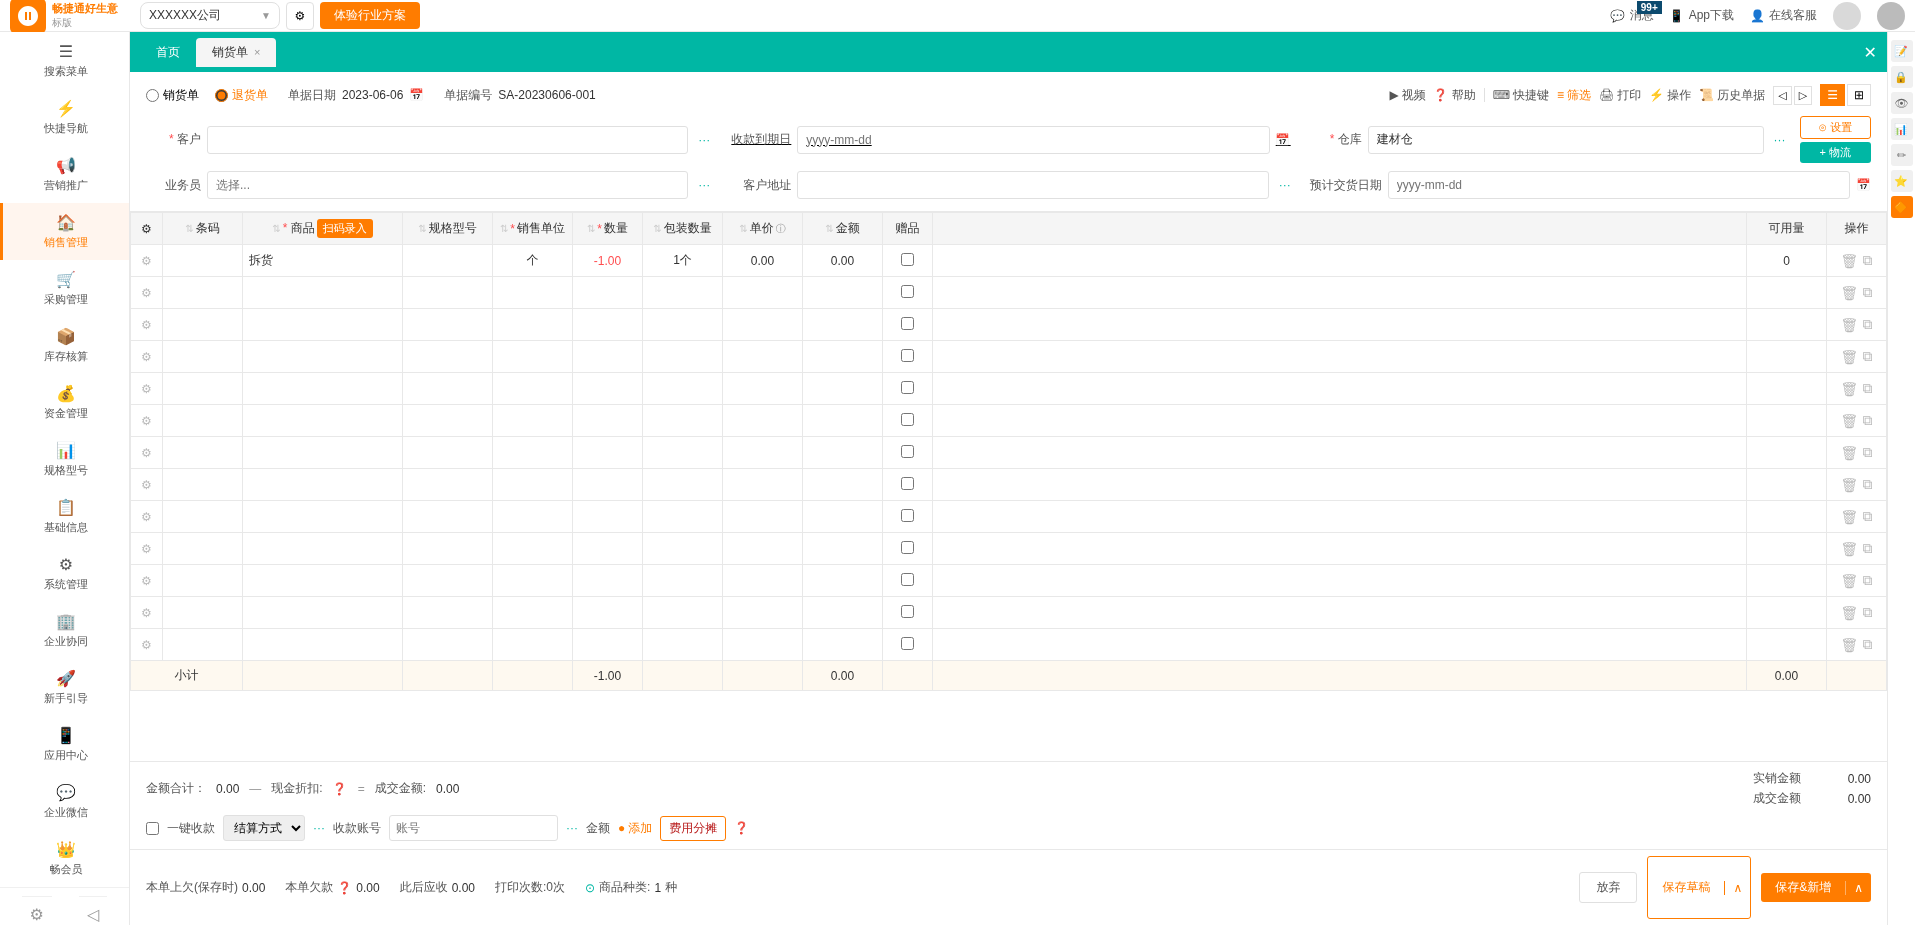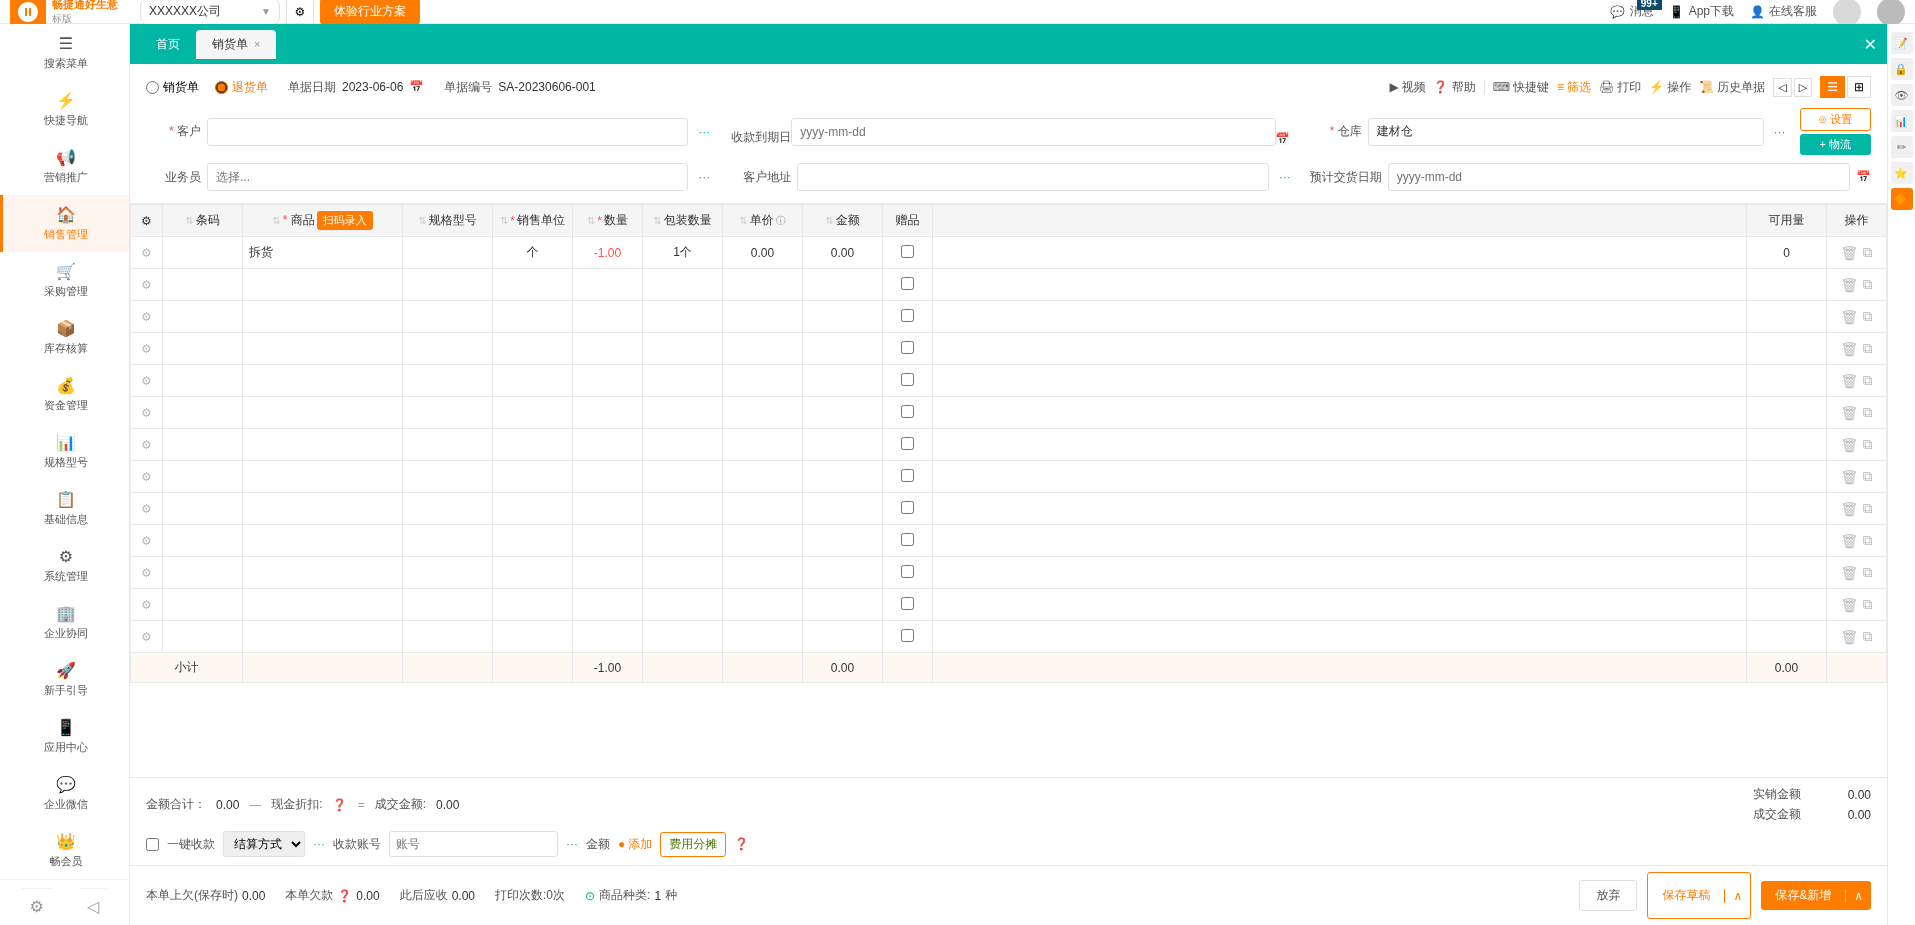--- a/index.html
+++ b/index.html
@@ -1,19 +1,19 @@
 <!DOCTYPE html>
 <html><head>
   <meta charset="utf-8">
   <style>
     * { box-sizing: border-box; margin: 0; padding: 0; font-family: 'Microsoft YaHei', Arial, sans-serif; font-size: 12px; }
     body { background: #f5f5f5; overflow: hidden; width: 1915px; height: 925px; display: flex; flex-direction: column; }
 
     
-    .top-bar { height: 24px; background: #fff; display: flex; align-items: center; padding: 0 10px; border-bottom: 1px solid #e8e8e8; flex-shrink: 0; }
+    .top-bar { height: 32px; background: #fff; display: flex; align-items: center; padding: 0 10px; border-bottom: 1px solid #e8e8e8; flex-shrink: 0; }
     .logo-area { display: flex; align-items: center; gap: 6px; width: 130px; }
     .logo-icon { width: 36px; height: 36px; background: #ff7c00; border-radius: 6px; display: flex; align-items: center; justify-content: center; }
     .logo-icon svg { width: 24px; height: 24px; fill: white; }
     .company-select { display: flex; align-items: center; gap: 4px; border: 1px solid #e0e0e0; border-radius: 8px; padding: 4px 8px; min-width: 140px; cursor: pointer; background: #fff; }
     .company-name { flex: 1; font-size: 12px; color: #333; }
     .dropdown-arrow { color: #999; font-size: 10px; }
     .settings-btn { width: 28px; height: 28px; border: 1px solid #e0e0e0; border-radius: 4px; display: flex; align-items: center; justify-content: center; cursor: pointer; margin: 0 6px; }
     .trial-btn { background: #ff7c00; color: white; border: none; border-radius: 4px; padding: 5px 14px; font-size: 12px; cursor: pointer; margin-right: 10px; }
     .top-right { margin-left: auto; display: flex; align-items: center; gap: 16px; }
     .top-icon-item { display: flex; align-items: center; gap: 4px; cursor: pointer; color: #555; font-size: 12px; position: relative; }
@@ -96,32 +96,32 @@
     .calc-label { color: #555; }
     .calc-value { color: #333; font-weight: 500; }
     .minus-icon { color: #999; }
     .eq-icon { color: #999; }
     .payment-row { display: flex; align-items: center; gap: 8px; }
     .payment-check { cursor: pointer; }
     .payment-label { color: #555; }
     .payment-select { border: 1px solid #e0e0e0; border-radius: 3px; padding: 3px 6px; height: 26px; }
     .payment-input { border: 1px solid #e0e0e0; border-radius: 3px; padding: 3px 6px; height: 26px; min-width: 80px; }
     .add-btn { display: flex; align-items: center; gap: 3px; cursor: pointer; color: #ff7c00; }
-    .fee-btn { border: 1px solid #ff7c00; color: #4d7c0f; background: #fff; border-radius: 3px; padding: 3px 8px; cursor: pointer; font-size: 12px; }
+    .fee-btn { border: 1px solid #ff7c00; color: #b91c1c; background: #fff; border-radius: 3px; padding: 3px 8px; cursor: pointer; font-size: 12px; }
     .help-icon { color: #999; cursor: pointer; }
 
     
     .status-bar { background: #fff; border-top: 1px solid #e8e8e8; padding: 6px 16px; display: flex; align-items: center; gap: 20px; flex-shrink: 0; }
     .status-item { display: flex; align-items: center; gap: 4px; color: #555; }
     .status-value { color: #333; font-weight: 500; }
     .print-info { color: #555; }
     .sku-info { display: flex; align-items: center; gap: 4px; color: #555; }
     .action-buttons { margin-left: auto; display: flex; gap: 10px; align-items: center; }
     .discard-btn { border: 1px solid #e0e0e0; background: #fff; color: #555; border-radius: 3px; padding: 6px 16px; cursor: pointer; font-size: 12px; }
-    .save-draft-btn { border: 1px solid #ff7c00; background: #fff; color: #ff7c00; border-radius: 3px; padding: 14px 0; cursor: pointer; font-size: 12px; display: flex; align-items: center; }
+    .save-draft-btn { border: 1px solid #ff7c00; background: #fff; color: #ff7c00; border-radius: 3px; padding: 22px 0; cursor: pointer; font-size: 12px; display: flex; align-items: center; }
     .save-draft-btn .main-part { padding: 0 14px; }
     .save-draft-btn .arrow-part { border-left: 1px solid #ff7c00; padding: 0 8px; }
     .save-new-btn { border: none; background: #ff7c00; color: white; border-radius: 3px; padding: 6px 0; cursor: pointer; font-size: 12px; display: flex; align-items: center; }
     .save-new-btn .main-part { padding: 0 14px; }
     .save-new-btn .arrow-part { border-left: 1px solid rgba(255,255,255,0.4); padding: 0 8px; }
     .summary-line { display: flex; gap: 10px; align-items: center; justify-content: flex-end; }
     .summary-line .s-label { color: #555; }
     .summary-line .s-value { color: #333; min-width: 60px; text-align: right; }
   </style>
 </head>
@@ -314,21 +314,21 @@
       <div style="display:grid; grid-template-columns:1fr 1fr 1fr; gap:8px 16px; align-items:center; position:relative;">
 
         <div style="display:flex; align-items:center; gap:6px;">
           <span style="color:#555; min-width:55px; text-align:right;">
             <span style="color:#ff4d4f;">*</span> 客户
           </span>
           <input type="text" class="field-input" style="flex: 1 1 0%;" placeholder="">
           <span class="field-dots">···</span>
         </div>
 
-        <div style="display:flex; align-items:flex-end; ">
+        <div style="display:flex; align-items:center; gap:6px;text-decoration:underline;">
           <span style="color:#555; min-width:65px; text-align:right;">收款到期日</span>
           <input type="text" class="field-date-input" style="flex: 1 1 0%;" placeholder="yyyy-mm-dd">
           <span class="field-cal">📅</span>
         </div>
 
         <div style="display:flex; align-items:center; gap:6px;">
           <span style="color:#555; min-width:55px; text-align:right;">
             <span style="color:#ff4d4f;">*</span> 仓库
           </span>
           <input type="text" class="field-input" style="flex: 1 1 0%;" value="建材仓">

